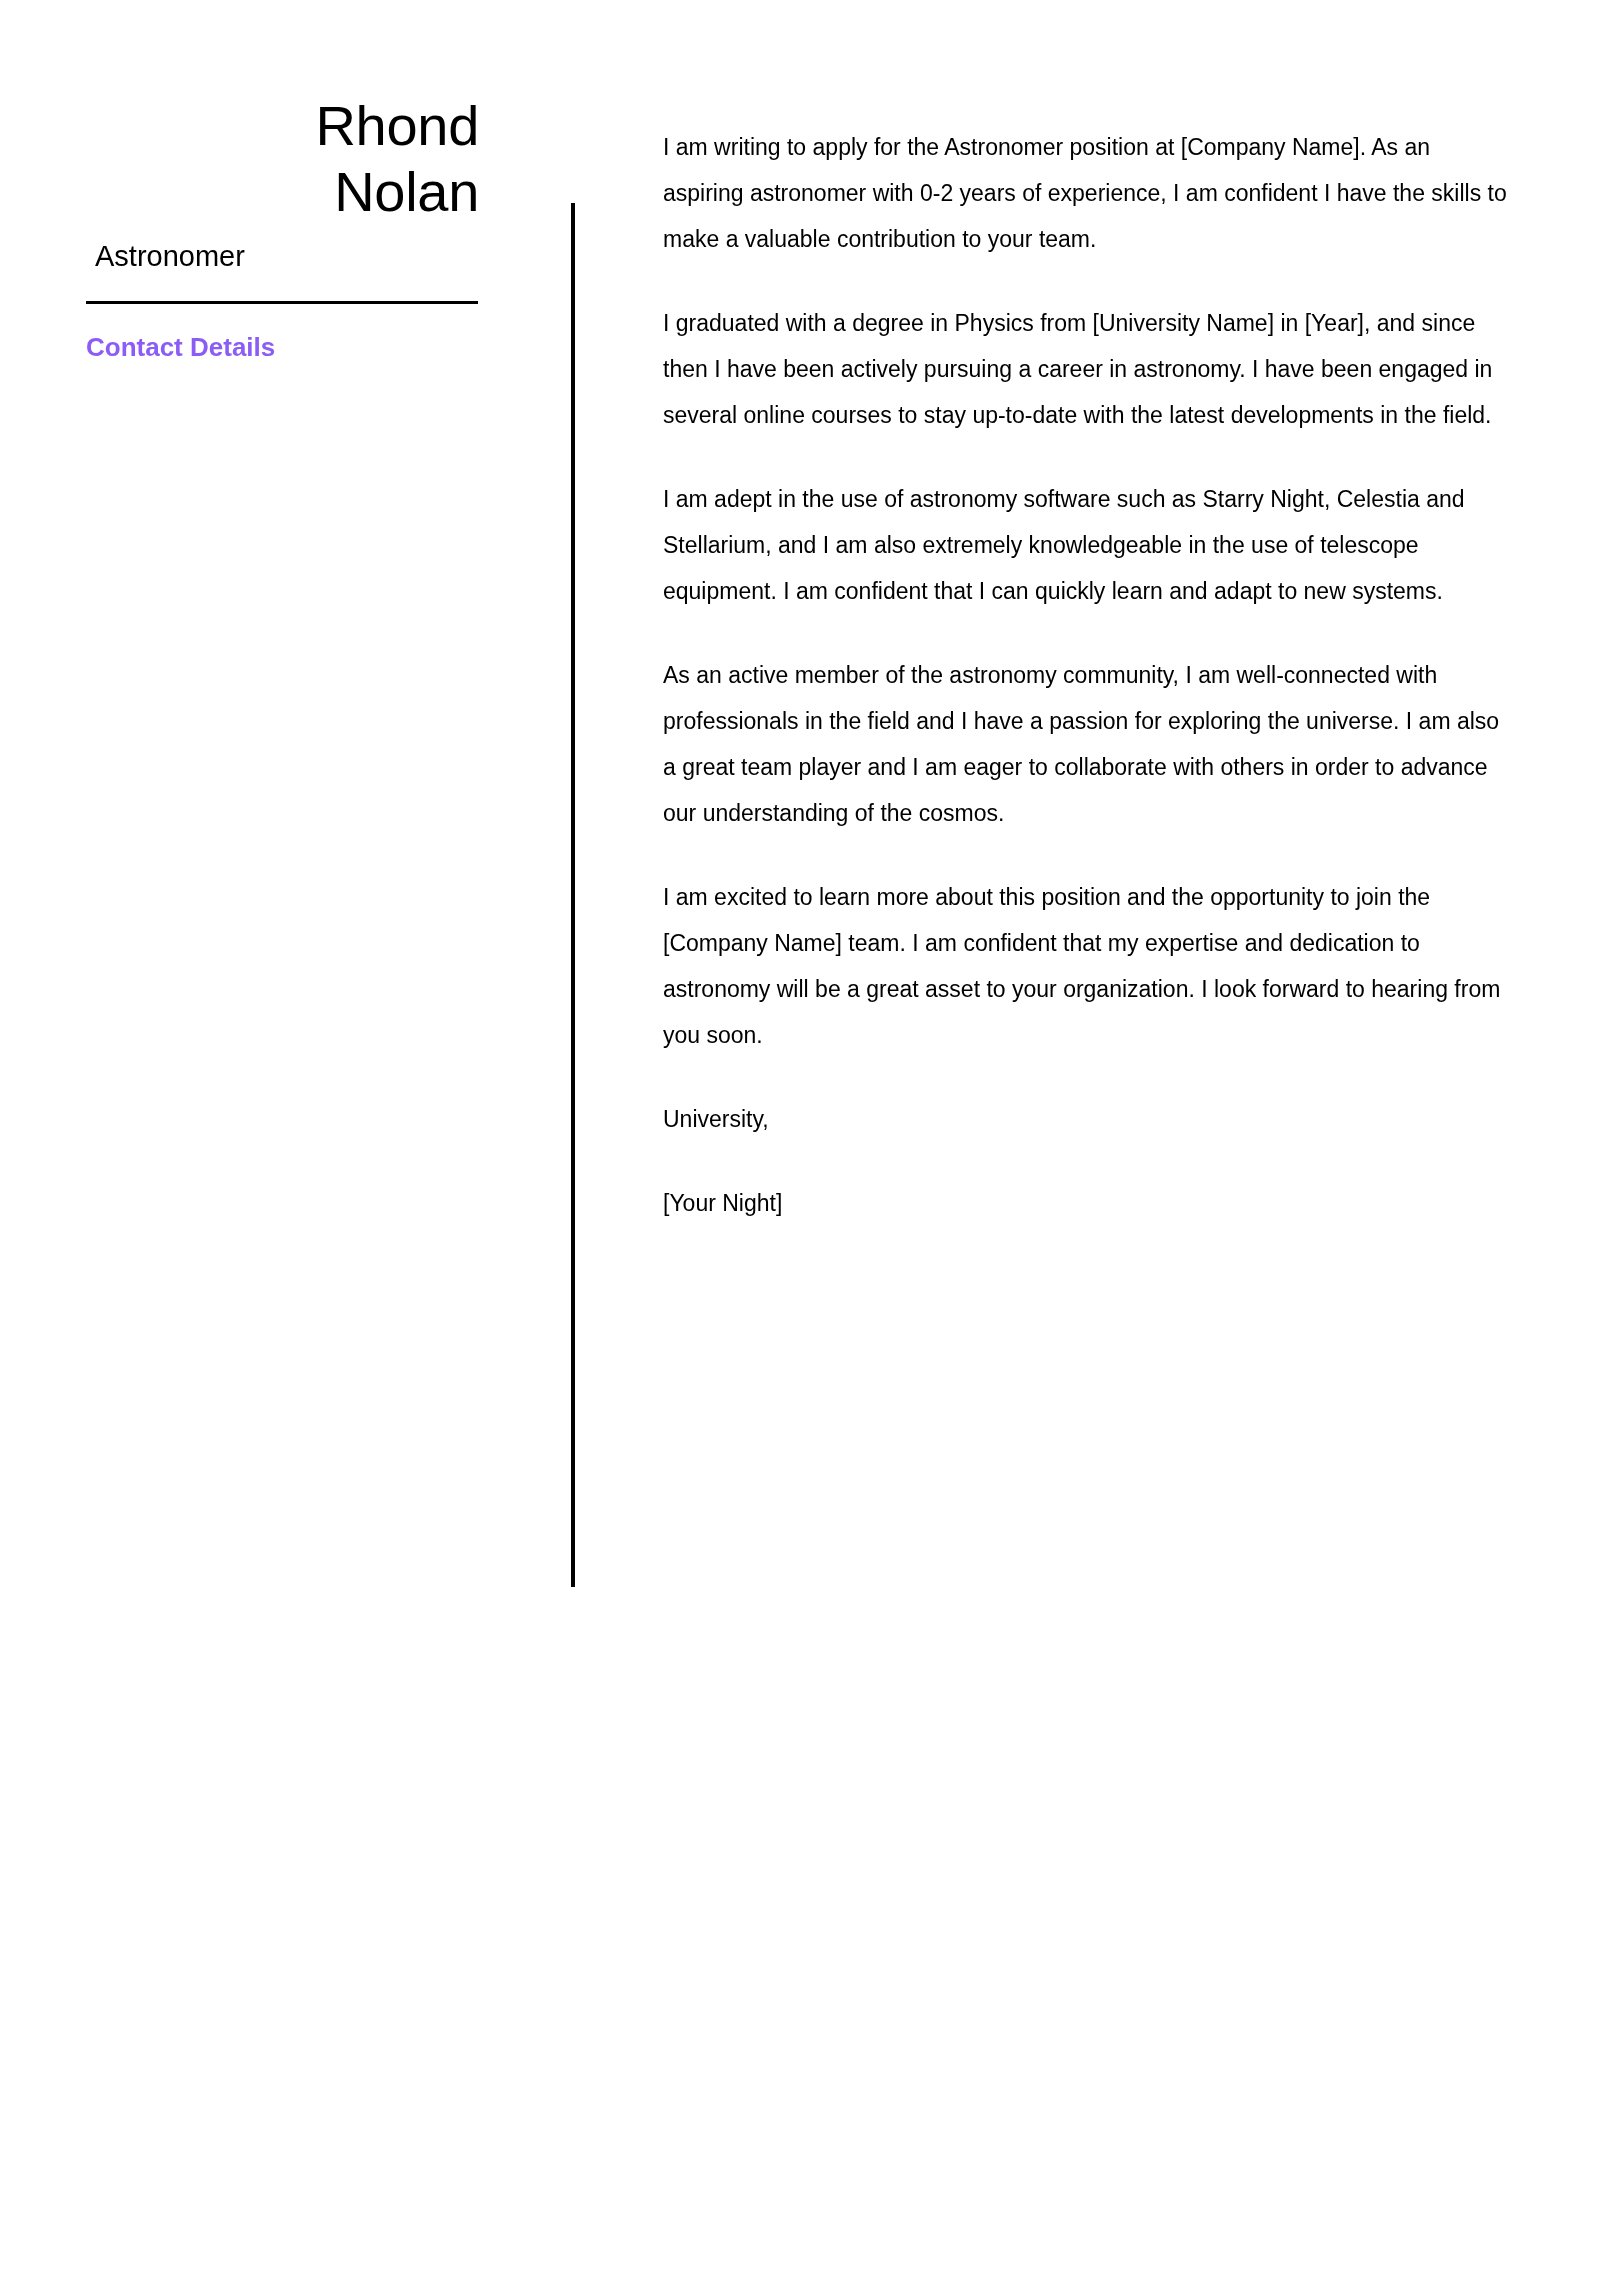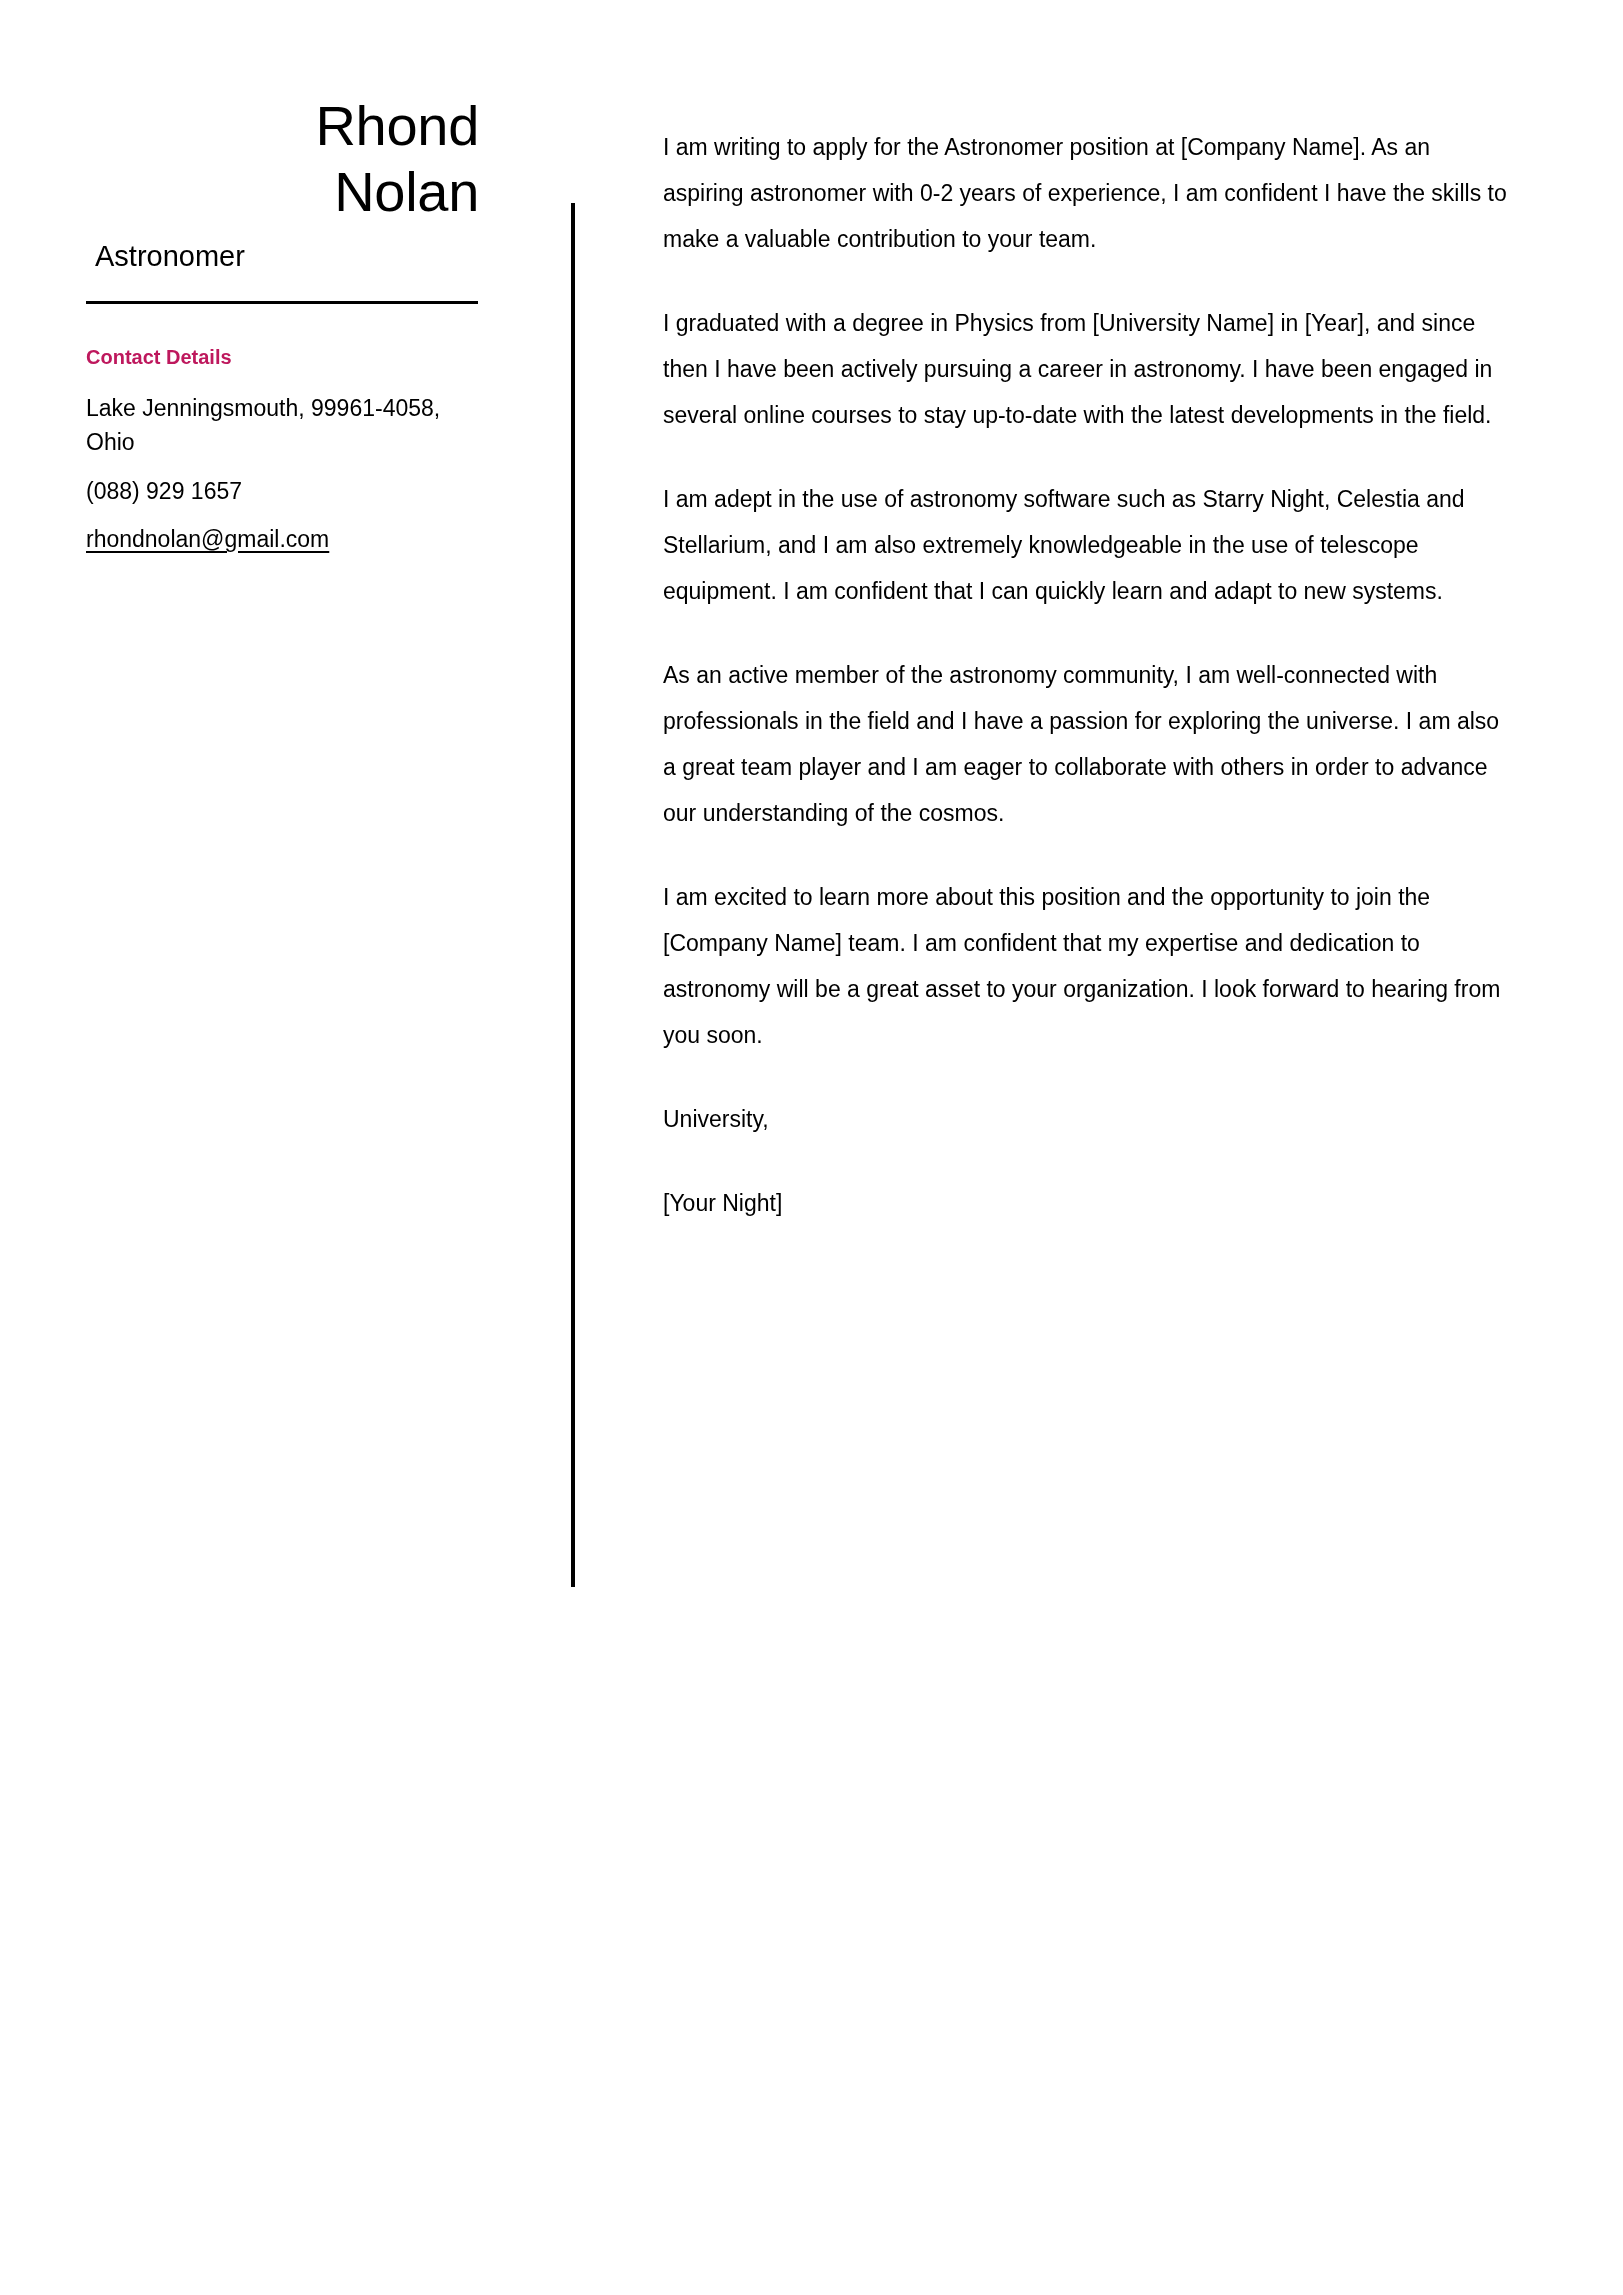--- a/index.html
+++ b/index.html
@@ -60,25 +60,25 @@
   .sidebar-rule {
     margin-top: 29px;
     margin-left: 0px;
     width: 392px;
     height: 3.3px;
     background: #000000;
   }
 
   .section-heading {
     display: block;
-    margin-top: 38px;
-    font-size: 20px;
+    margin-top: 28px;
+    font-size: 26px;
     line-height: 30px;
     font-weight: 700;
-    color: #be185d;
+    color: #8b5cf6;
   }
 
   .contact-list {
     margin-top: 19.6px;
   }
   .contact-item {
     display: block;
     font-size: 23px;
     line-height: 34px;
     font-weight: 400;
@@ -134,25 +134,20 @@
       <span class="name-line first">Rhond</span>
       <span class="name-line second">Nolan</span>
     </div>
 
     <span class="job-title">Astronomer</span>
 
     <div class="sidebar-rule"></div>
 
     <span class="section-heading">Contact Details</span>
 
-    <div class="contact-list">
-      <span class="contact-item">Lake Jenningsmouth, 99961-4058, Ohio</span>
-      <span class="contact-item">(088) 929 1657</span>
-      <span class="contact-item email">rhondnolan@gmail.com</span>
-    </div>
 
   </div>
 
   <div class="divider"></div>
 
   <div class="letter">
     <p>I am writing to apply for the Astronomer position at [Company Name]. As an aspiring astronomer with 0-2 years of experience, I am confident I have the skills to make a valuable contribution to your team.</p>
     <p>I graduated with a degree in Physics from [University Name] in [Year], and since then I have been actively pursuing a career in astronomy. I have been engaged in several online courses to stay up-to-date with the latest developments in the field.</p>
     <p>I am adept in the use of astronomy software such as Starry Night, Celestia and Stellarium, and I am also extremely knowledgeable in the use of telescope equipment. I am confident that I can quickly learn and adapt to new systems.</p>
     <p>As an active member of the astronomy community, I am well-connected with professionals in the field and I have a passion for exploring the universe. I am also a great team player and I am eager to collaborate with others in order to advance our understanding of the cosmos.</p>

